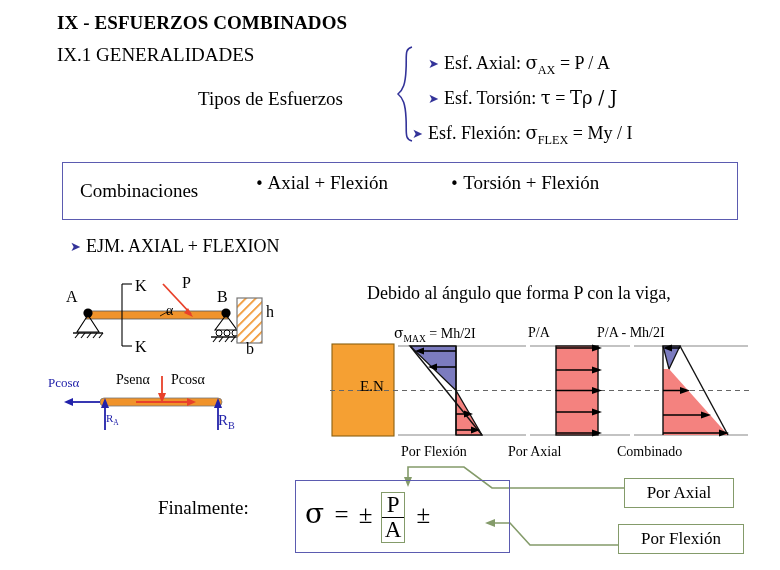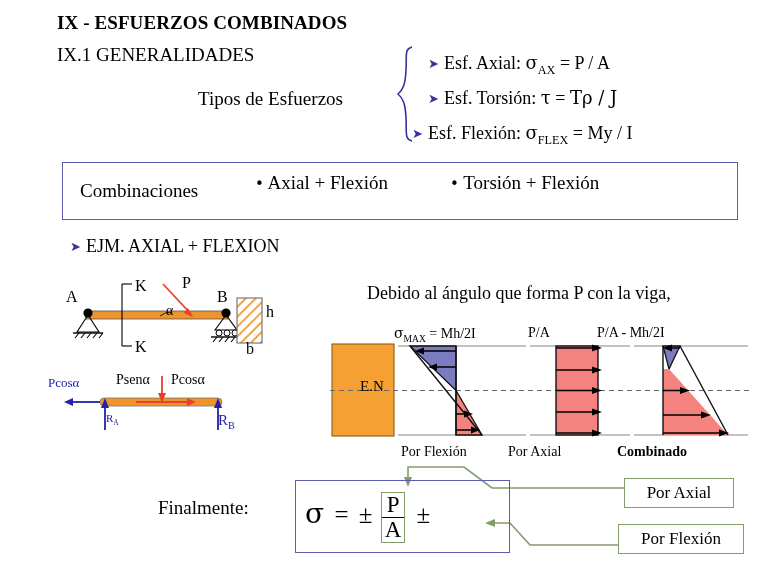--- a/index.html
+++ b/index.html
@@ -334,21 +334,21 @@
 <div class="abs dlabel-sm" style="left:394px; top:325px;">
   <span class="sym">σ</span><sub>MAX</sub><span> = Mh/2I</span>
 </div>
 <div class="abs dlabel-sm" style="left:528px; top:325px;">P/A</div>
 <div class="abs dlabel-sm" style="left:597px; top:325px;">P/A - Mh/2I</div>
 
 <div class="abs dlabel-sm" style="left:360px; top:378px; font-size:15px;">E.N</div>
 
 <div class="abs dlabel-sm" style="left:401px; top:444px;">Por Flexión</div>
 <div class="abs dlabel-sm" style="left:508px; top:444px;">Por Axial</div>
-<div class="abs dlabel-sm" style="left:617px; top:444px;font-weight:bold;">Combinado</div>
+<div class="abs dlabel-sm" style="left:617px; top:444px;">Combinado</div>
 
 <div class="abs" style="left:290px; top:455px;">
   <svg width="470" height="110" viewBox="0 0 470 110">
 
     <polyline points="118,27 118,12 174,12 202,33 334,33" fill="none" stroke="#849b6a" stroke-width="1.6"></polyline>
     <polygon points="118,32 114,22 122,22" fill="#849b6a"></polygon>
 
     <polyline points="200,68 220,68 240,90 328,90" fill="none" stroke="#849b6a" stroke-width="1.6"></polyline>
     <polygon points="195,68 205,64 205,72" fill="#849b6a"></polygon>
   </svg>

